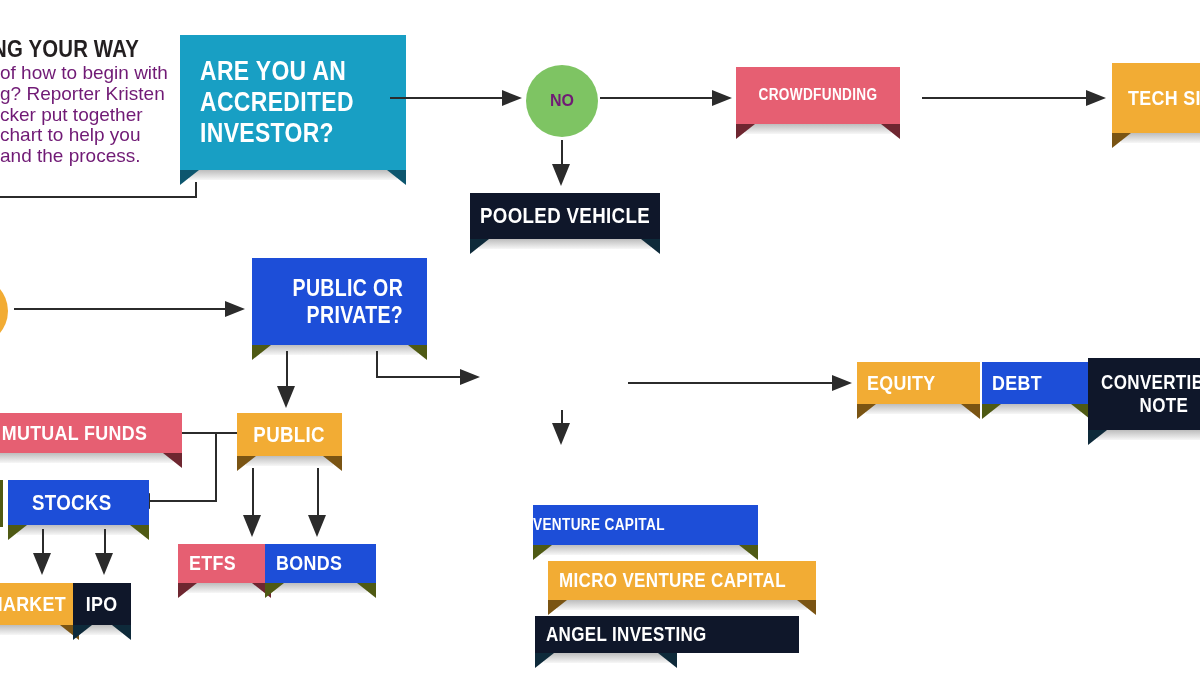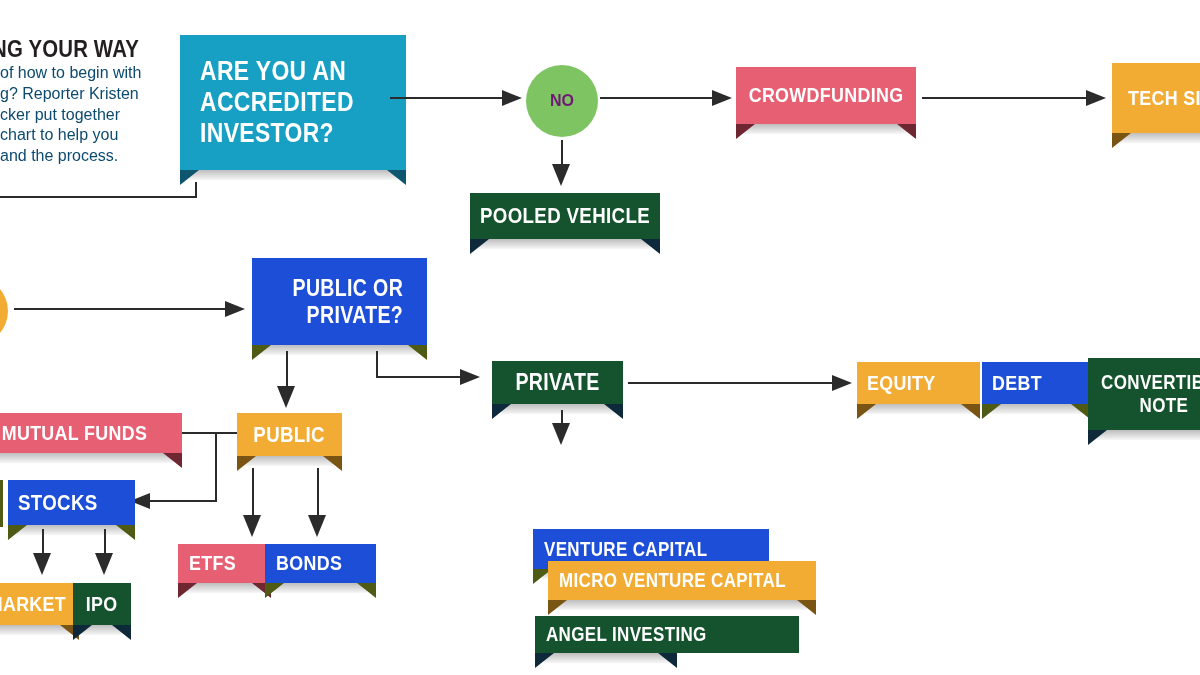--- a/index.html
+++ b/index.html
@@ -12,41 +12,41 @@
   .ctr .lbl{transform-origin:50% 50%;text-align:center}
   .al{justify-content:flex-start}
   .al .lbl{transform-origin:0 50%;text-align:left}
   .arr{justify-content:flex-end}
   .arr .lbl{transform-origin:100% 50%;text-align:right}
   
   .cyan {background:#189FC4;--fc:#0d566e}
   .pink {background:#E65F72;--fc:#6e2630}
   .olive{background:#1d4ed8;--fc:#4f5a14}
   .amber{background:#F2AC34;--fc:#7a5413}
-  .navy {background:#14532d;--fc:#0e2a3a}
+  .navy {background:#0f172a;--fc:#0e2a3a}
   .grn  {background:#7EC463}
   
   .fs{position:absolute;left:9px;right:9px;top:100%;height:10px;
       background:linear-gradient(180deg,#bdbdbd,#f7f7f7);}
   .fl,.fr{position:absolute;top:100%;width:19px;height:15px;background:var(--fc,#333);}
   .fl{left:0;clip-path:polygon(0 0,100% 0,0 100%);}
   .fr{right:0;clip-path:polygon(0 0,100% 0,100% 100%);}
   .circle{position:absolute;border-radius:50%;display:flex;align-items:center;justify-content:center;
           color:#701a75;font-weight:bold;}
   
   .lh,.lv{position:absolute;background:#2b2b2b;}
   .lh{height:2px}.lv{width:2px}
   .ar,.aleft,.ad{position:absolute;width:0;height:0;}
   .ar{border-top:8px solid transparent;border-bottom:8px solid transparent;border-left:20px solid #2b2b2b;}
   .aleft{border-top:8px solid transparent;border-bottom:8px solid transparent;border-right:20px solid #2b2b2b;}
   .ad{border-left:9px solid transparent;border-right:9px solid transparent;border-top:22px solid #2b2b2b;}
   
   .title{position:absolute;font-weight:bold;color:#231f20;font-size:24px;white-space:pre;
          transform:scaleX(.85);transform-origin:0 50%;letter-spacing:.2px;}
-  .para{position:absolute;color:#0c4a6e;font-size:16px;line-height:20.8px;white-space:pre;}
+  .para{position:absolute;color:#701a75;font-size:19px;line-height:20.8px;white-space:pre;}
 </style>
 </head>
 <body>
 
 <div id="stage">
 
   <div class="title" style="left:-8px;top:35px;">NG YOUR WAY</div>
   <div class="para" style="left:0;top:63px;">of how to begin with
 g? Reporter Kristen
 cker put together
@@ -68,21 +68,21 @@
   <div class="lh" style="left:390px;top:97px;width:112px;"></div>
   <div class="ar" style="left:502px;top:90px;"></div>
 
   <div class="circle grn" style="left:526px;top:65px;width:72px;height:72px;font-size:16px;">
     <span class="lbl">NO</span>
   </div>
 
   <div class="lh" style="left:600px;top:97px;width:112px;"></div>
   <div class="ar" style="left:712px;top:90px;"></div>
 
-  <div class="node pink ctr" style="left:736px;top:67px;width:180px;height:57px;font-size:21px;">
+  <div class="node pink ctr" style="left:736px;top:67px;width:164px;height:57px;font-size:16px;">
     <span class="lbl">CROWDFUNDING</span>
     <i class="fs"></i>
     <i class="fl"></i>
     <i class="fr"></i>
   </div>
 
   <div class="lh" style="left:922px;top:97px;width:164px;"></div>
   <div class="ar" style="left:1086px;top:90px;"></div>
 
   <div class="node amber al" style="left:1112px;top:63px;width:160px;height:70px;font-size:21px;padding-left:16px;">
@@ -114,26 +114,20 @@
     <i class="fr"></i>
   </div>
 
   <div class="lv" style="left:286px;top:351px;height:35px;"></div>
   <div class="ad" style="left:277px;top:386px;"></div>
 
   <div class="lv" style="left:376px;top:351px;height:27px;"></div>
   <div class="lh" style="left:376px;top:376px;width:84px;"></div>
   <div class="ar" style="left:460px;top:369px;"></div>
 
-  <div class="node navy ctr" style="left:492px;top:361px;width:131px;height:43px;font-size:23px;">
-    <span class="lbl">PRIVATE</span>
-    <i class="fs"></i>
-    <i class="fl"></i>
-    <i class="fr"></i>
-  </div>
 
   <div class="lh" style="left:628px;top:382px;width:204px;"></div>
   <div class="ar" style="left:832px;top:375px;"></div>
 
   <div class="node olive al" style="left:982px;top:362px;width:98px;height:42px;font-size:21px;padding-left:10px;">
     <span class="lbl">DEBT</span>
     <i class="fs"></i>
     <i class="fl"></i>
     <i class="fr"></i>
   </div>
@@ -166,21 +160,21 @@
   <div class="lh" style="left:150px;top:500px;width:66px;"></div>
   <div class="aleft" style="left:130px;top:493px;"></div>
 
   <div class="node pink arr" style="left:-42px;top:413px;width:189px;height:40px;font-size:21px;padding-right:35px;">
     <span class="lbl">MUTUAL FUNDS</span>
     <i class="fs"></i>
     <i class="fr"></i>
   </div>
 
   <div style="position:absolute;left:0;top:480px;width:3px;height:47px;background:#4f5a14;"></div>
-  <div class="node olive al" style="left:8px;top:480px;width:117px;height:45px;font-size:22px;padding-left:10px;">
+  <div class="node olive al" style="left:8px;top:480px;width:117px;height:45px;font-size:22px;padding-left:24px;">
     <span class="lbl">STOCKS</span>
     <i class="fs"></i>
     <i class="fl"></i>
     <i class="fr"></i>
   </div>
 
   <div class="lv" style="left:252px;top:468px;height:47px;"></div>
   <div class="ad" style="left:243px;top:515px;"></div>
   <div class="lv" style="left:317px;top:468px;height:47px;"></div>
   <div class="ad" style="left:308px;top:515px;"></div>
@@ -208,21 +202,21 @@
     <i class="fs"></i>
     <i class="fr"></i>
   </div>
   <div class="node navy ctr" style="left:73px;top:583px;width:58px;height:42px;font-size:21px;">
     <span class="lbl">IPO</span>
     <i class="fs"></i>
     <i class="fl"></i>
     <i class="fr"></i>
   </div>
 
-  <div class="node olive al" style="left:533px;top:505px;width:225px;height:40px;font-size:20px;padding-left:11px;margin-top:24px;">
+  <div class="node olive al" style="left:533px;top:505px;width:225px;height:40px;font-size:16px;">
     <span class="lbl">VENTURE CAPITAL</span>
     <i class="fs"></i>
     <i class="fl"></i>
     <i class="fr"></i>
   </div>
   <div class="node amber al" style="left:548px;top:561px;width:257px;height:39px;font-size:20px;padding-left:11px;">
     <span class="lbl">MICRO VENTURE CAPITAL</span>
     <i class="fs"></i>
     <i class="fl"></i>
     <i class="fr"></i>

